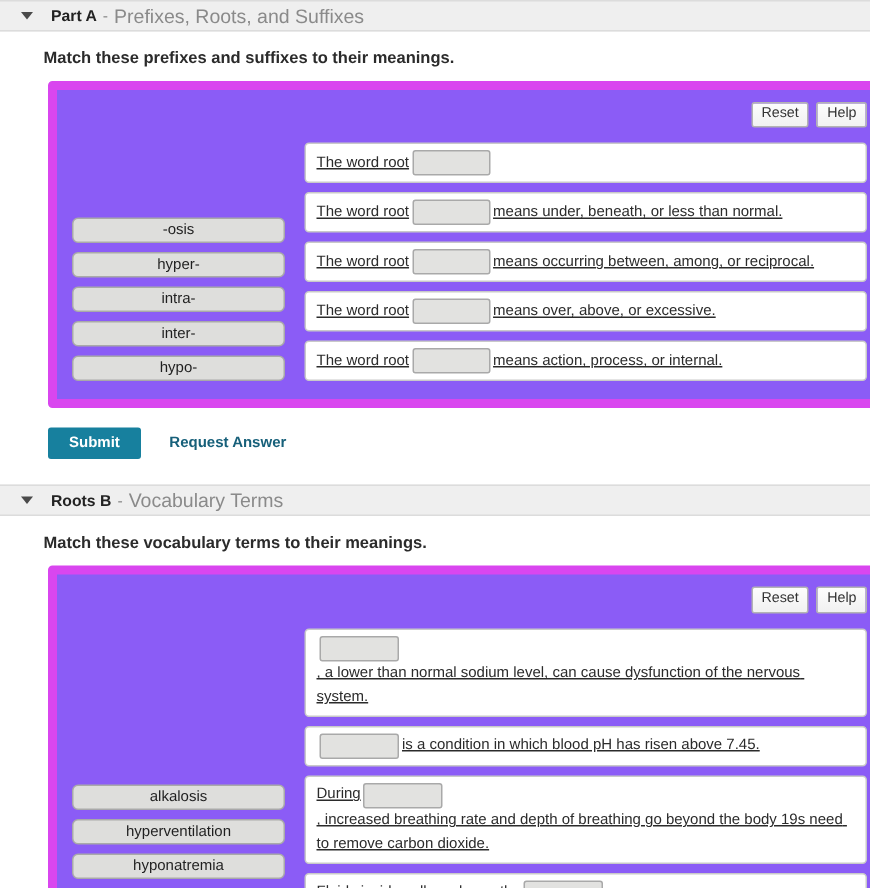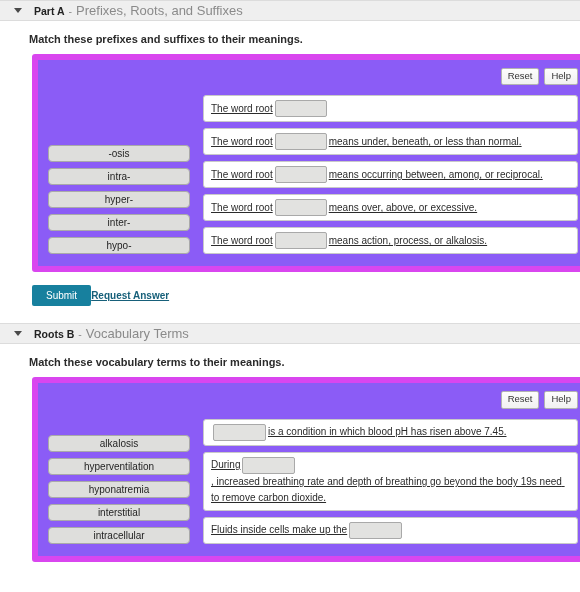--- a/index.html
+++ b/index.html
@@ -143,31 +143,31 @@
   .actions {
     margin: 13px 0 0 32px;
     display: flex;
     align-items: center;
   }
   .submit-btn {
     background: #17809e;
     color: #fff;
     font-family: "Liberation Sans", sans-serif;
     font-size: 10px;
-    font-weight: normal;
+    font-weight: bold;
     border: none;
     border-radius: 2px;
     padding: 5px 14px;
     cursor: pointer;
   }
   .request-link {
+    margin-left: 19px;
     font-size: 10px;
     color: #17607a;
     font-weight: bold;
-    text-decoration: underline;
     cursor: pointer;
   }
 
   .gap-b { height: 17px; }
 </style>
 </head>
 <body>
 
 <div id="root">
   <div class="part">
@@ -179,22 +179,22 @@
     </div>
     <div class="instruction">Match these prefixes and suffixes to their meanings.</div>
     <div class="panel">
       <div class="panel-toolbar">
         <button class="tool-btn">Reset</button>
         <button class="tool-btn">Help</button>
       </div>
       <div class="panel-body">
         <div class="tiles">
             <div class="tile">-osis</div>
+            <div class="tile">hyper-</div>
             <div class="tile">intra-</div>
-            <div class="tile">hyper-</div>
             <div class="tile">inter-</div>
             <div class="tile">hypo-</div>
           </div>
         <div class="prompts">
             <div class="prompt">
               <span class="txt">The word root</span>
               <span class="blank"></span>
             </div>
             <div class="prompt">
               <span class="txt">The word root</span>
@@ -207,21 +207,21 @@
               <span class="txt">means occurring between, among, or reciprocal.</span>
             </div>
             <div class="prompt">
               <span class="txt">The word root</span>
               <span class="blank"></span>
               <span class="txt">means over, above, or excessive.</span>
             </div>
             <div class="prompt">
               <span class="txt">The word root</span>
               <span class="blank"></span>
-              <span class="txt">means action, process, or alkalosis.</span>
+              <span class="txt">means action, process, or internal.</span>
             </div>
           </div>
       </div>
     </div>
     <div class="actions">
       <button class="submit-btn">Submit</button>
       <span class="request-link">Request Answer</span>
     </div>
   </div>
 <div class="gap-b"></div>
@@ -236,24 +236,27 @@
     <div class="panel">
       <div class="panel-toolbar">
         <button class="tool-btn">Reset</button>
         <button class="tool-btn">Help</button>
       </div>
       <div class="panel-body">
         <div class="tiles">
             <div class="tile">alkalosis</div>
             <div class="tile">hyperventilation</div>
             <div class="tile">hyponatremia</div>
-            <div class="tile">interstitial</div>
             <div class="tile">intracellular</div>
           </div>
         <div class="prompts">
+            <div class="prompt">
+              <span class="blank wide"></span>
+              <span class="txt">, a lower than normal sodium level, can cause dysfunction of the nervous system.</span>
+            </div>
             <div class="prompt">
               <span class="blank wide"></span>
               <span class="txt">is a condition in which blood pH has risen above 7.45.</span>
             </div>
             <div class="prompt">
               <span class="txt">During</span>
               <span class="blank wide"></span>
               <span class="txt">, increased breathing rate and depth of breathing go beyond the body 19s need to remove carbon dioxide.</span>
             </div>
             <div class="prompt">

